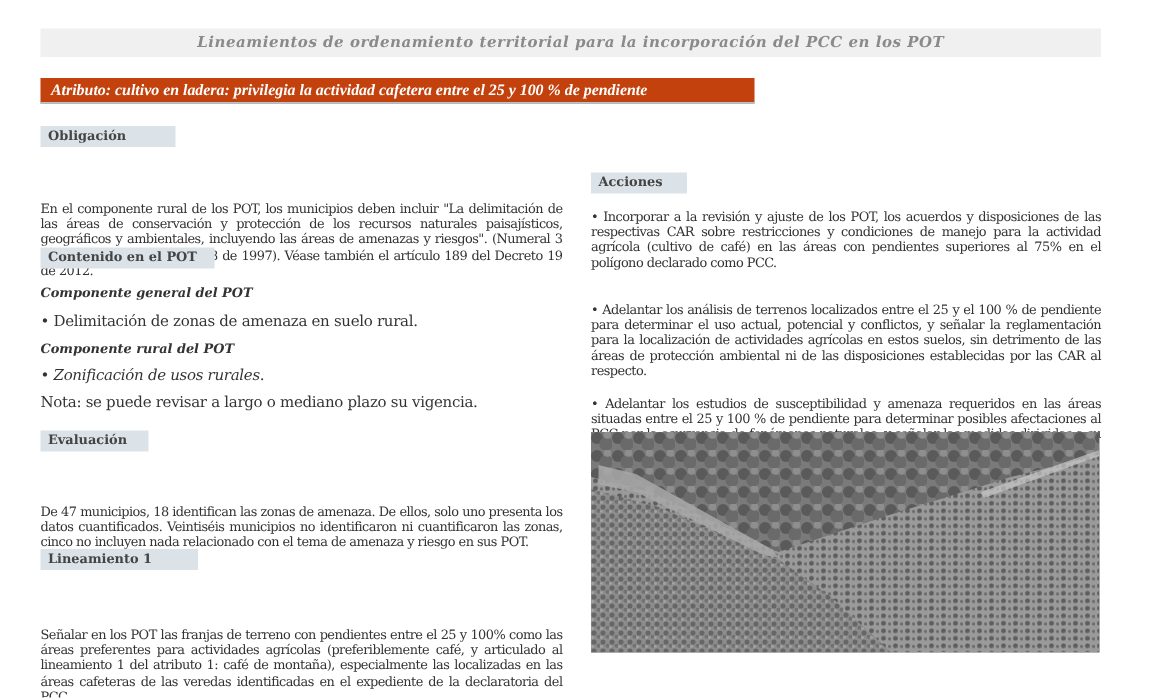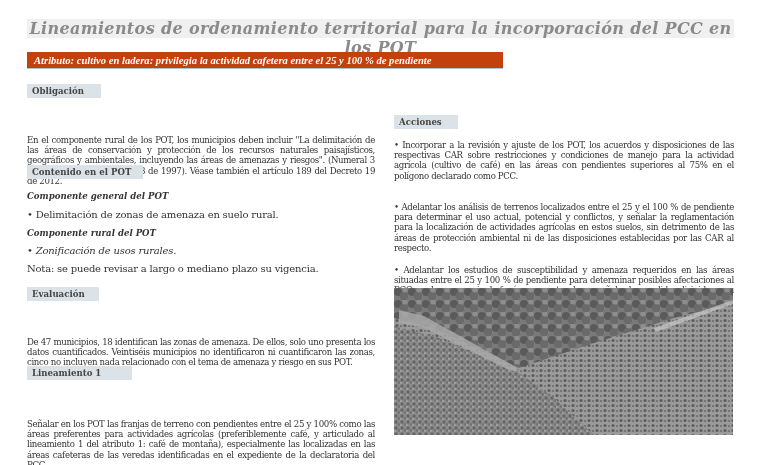--- a/index.html
+++ b/index.html
@@ -3,21 +3,21 @@
   <meta charset="utf-8">
   <style>
     * { margin: 0; padding: 0; box-sizing: border-box; }
     html, body { width: 768px; height: 465px; background: #ffffff; overflow: hidden; }
     body { position: relative; font-family: "DejaVu Serif", serif; color: #333333; }
 
     .title-bar {
       position: absolute; left: 27px; top: 19px; width: 707px; height: 19px;
       background: #f0f0f0; text-align: center;
       font-family: "DejaVu Serif", serif; font-style: italic; font-weight: bold;
-      font-size: 16px; line-height: 19px; color: #8a8a8a; letter-spacing: 0.35px;
+      font-size: 10px; line-height: 19px; color: #8a8a8a; letter-spacing: 0.35px;
     }
 
     .attr-banner {
       position: absolute; left: 27px; top: 52px; width: 476px; height: 17px;
       background: #c2410c; color: #ffffff;
       font-family: "Liberation Serif", serif; font-style: italic; font-weight: bold;
       font-size: 10.6px; line-height: 17px; padding-left: 7px; white-space: nowrap;
       border-bottom: 1px solid #a9c7d6;
     }
 
@@ -48,21 +48,21 @@
     }
     .photo svg { display: block; }
   </style>
 </head>
 <body>
 
 <div class="title-bar">Lineamientos de ordenamiento territorial para la incorporación del PCC en los POT</div>
 
 <div class="attr-banner">Atributo: cultivo en ladera: privilegia la actividad cafetera entre el 25 y 100 % de pendiente</div>
 
-<div class="section-label" style="left:27px; top:84px; width:74px;">Obligación</div>
+<div class="section-label" style="left:27px; top:84px; width:90px;">Obligación</div>
 <div class="para cond" style="left:27px; top:106px; width:348px;">En el componente rural de los POT, los municipios deben incluir "La delimitación de las áreas de conservación y protección de los recursos naturales paisajísticos, geográficos y ambientales, incluyendo las áreas de amenazas y riesgos". (Numeral 3 del artículo 14 de la Ley 388 de 1997). Véase también el artículo 189 del Decreto 19 de 2012.</div>
 
 <div class="section-label" style="left:27px; top:165px; width:116px;">Contenido en el POT</div>
 <div class="sub-heading" style="left:27px; top:191px;">Componente general del POT</div>
 <div class="line" style="left:27px; top:210px;">• Delimitación de zonas de amenaza en suelo rural.</div>
 <div class="sub-heading" style="left:27px; top:228px;">Componente rural del POT</div>
 <div class="line" style="left:27px; top:246px;font-style:italic;">• Zonificación de usos rurales.</div>
 <div class="line" style="left:27px; top:264px;">Nota: se puede revisar a largo o mediano plazo su vigencia.</div>
 
 <div class="section-label" style="left:27px; top:287px; width:72px;">Evaluación</div>

